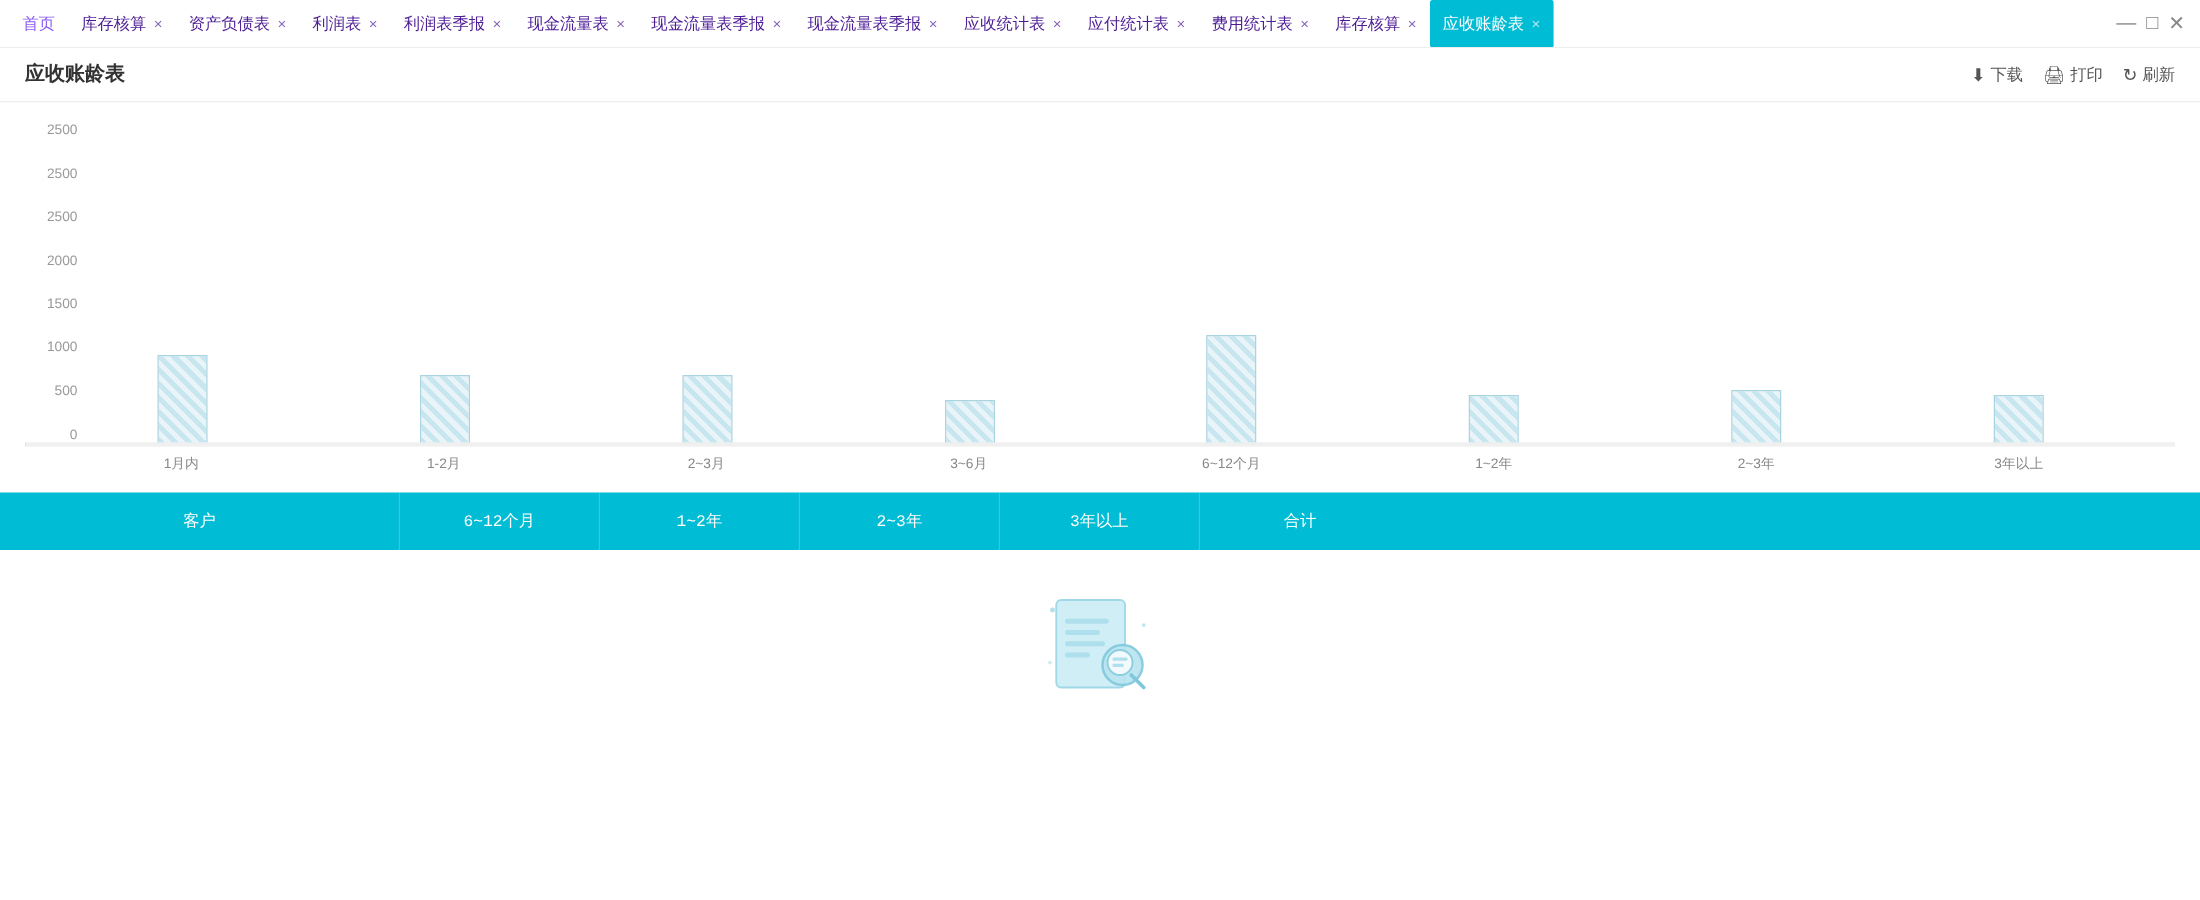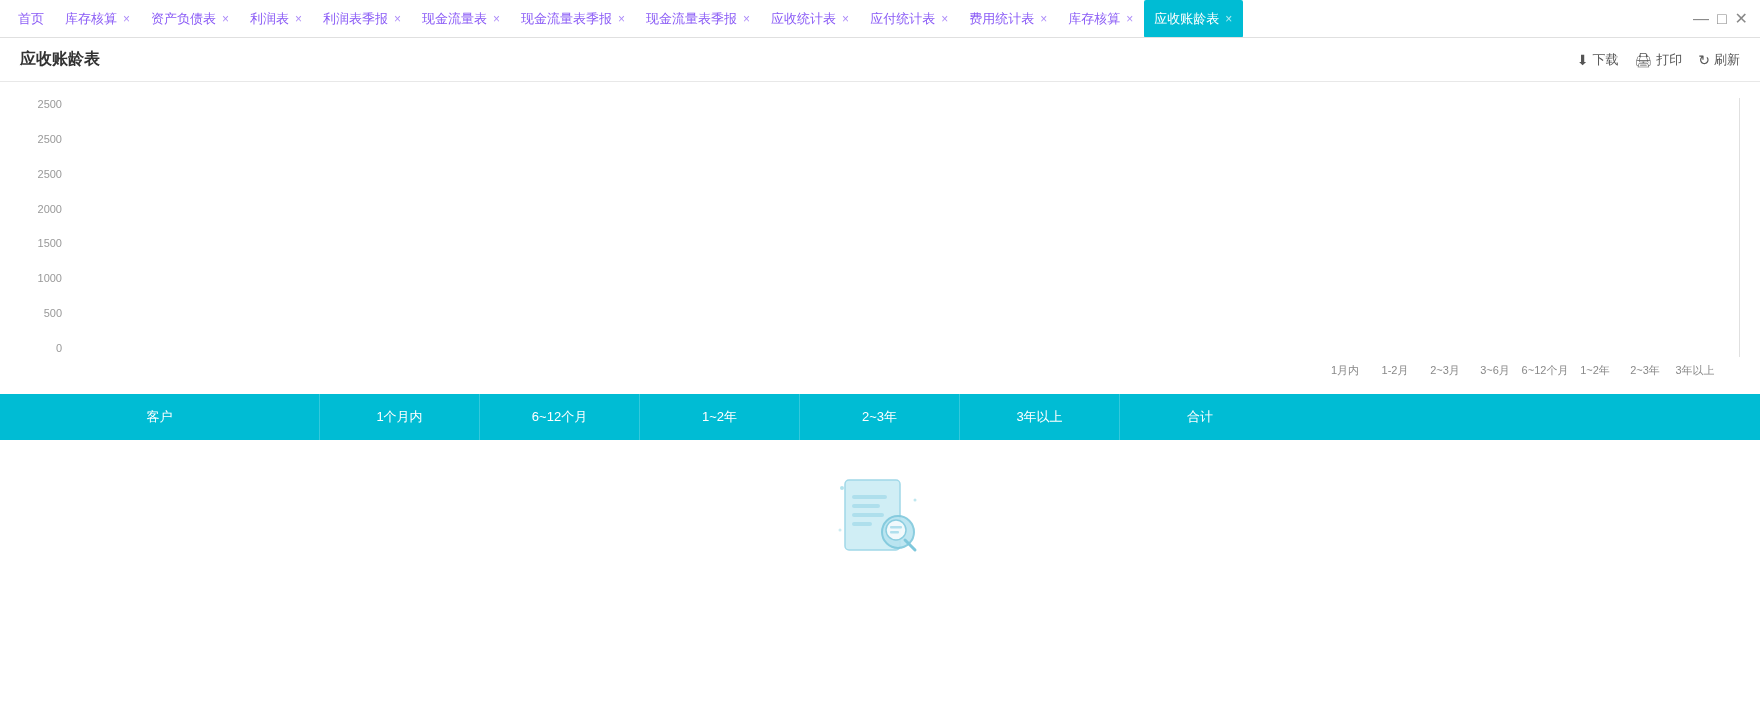--- a/index.html
+++ b/index.html
@@ -18,21 +18,21 @@
       position: relative;
     }
     .tab-bar::-webkit-scrollbar { display: none; }
     .tab-item {
       display: inline-flex;
       align-items: center;
       padding: 0 10px;
       height: 38px;
       cursor: pointer;
       font-size: 13px;
-      color: #8b5cf6;
+      color: #4c1d95;
       border-right: 1px solid transparent;
       flex-shrink: 0;
     }
     .tab-item.home { font-weight: 500; color: #8b5cf6; }
     .tab-item.active {
       background: #00bcd4;
       color: #fff;
       border-radius: 2px;
     }
     .tab-item .close-btn {
@@ -103,40 +103,40 @@
     .chart-container {
       position: relative;
       width: 100%;
       height: 280px;
     }
 
     .chart-inner {
       display: flex;
       height: 100%;
       width: 100%;
+      flex-direction: column;
     }
 
     .y-axis {
       display: flex;
       flex-direction: column;
       justify-content: space-between;
       align-items: flex-end;
       padding-right: 8px;
       width: 50px;
       font-size: 11px;
       color: #999;
       height: calc(100% - 24px);
     }
 
     .chart-plot {
       flex: 1;
       position: relative;
       display: flex;
       flex-direction: column;
-      align-items: flex-end;
     }
 
     .chart-grid-area {
       flex: 1;
       position: relative;
       border-left: 1px solid #e0e0e0;
       border-bottom: 1px solid #e0e0e0;
     }
 
     .grid-line {
@@ -192,20 +192,21 @@
     .table-section {
       flex-shrink: 0;
     }
 
     .table-header {
       background: #00bcd4;
       display: grid;
       grid-template-columns: 2fr 1fr 1fr 1fr 1fr 1fr 1fr 1fr 1fr 1fr;
       color: #fff;
       font-size: 13px;
+      font-family: Liberation Mono, monospace;
     }
 
     .table-header-cell {
       padding: 14px 8px;
       text-align: center;
       border-right: 1px solid rgba(255,255,255,0.2);
     }
     .table-header-cell:last-child { border-right: none; }
 
     .table-body {
@@ -387,21 +388,20 @@
               <span class="x-label">3年以上</span>
             </div>
         </div>
       </div>
     </div>
   </div>
 
   <div class="table-section">
     <div class="table-header" id="table-header-row">
         <div class="table-header-cell">客户</div>
-        <div class="table-header-cell">1个月内</div>
         <div class="table-header-cell">6~12个月</div>
         <div class="table-header-cell">1~2年</div>
         <div class="table-header-cell">2~3年</div>
         <div class="table-header-cell">3年以上</div>
         <div class="table-header-cell">合计</div>
       </div>
     <div class="table-body">
       <div class="empty-state">
 
         <div class="empty-illustration">

